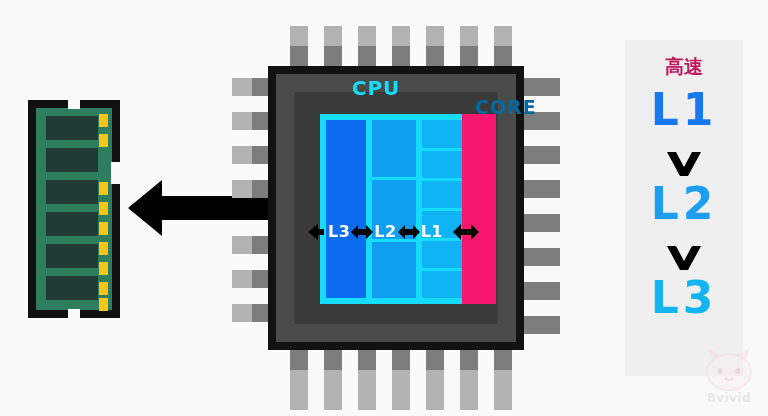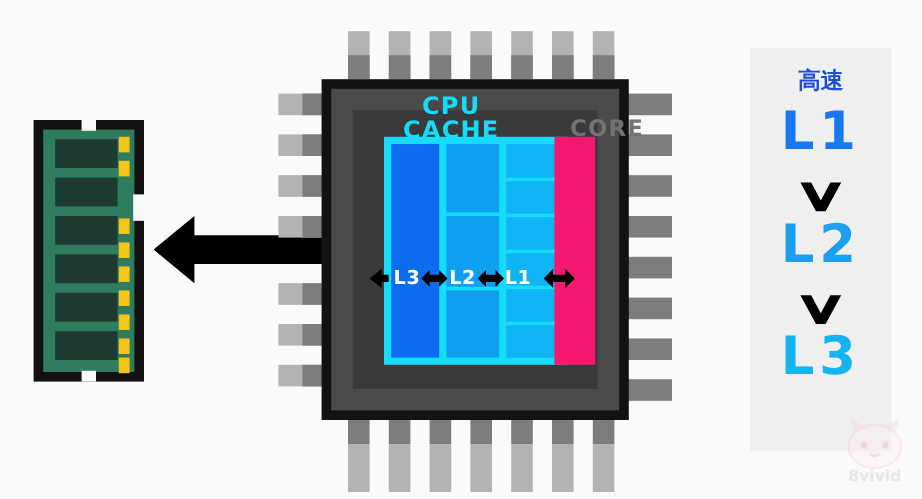--- a/index.html
+++ b/index.html
@@ -80,40 +80,40 @@
   .lbl{
     position:absolute;
     font-family:"DejaVu Sans", sans-serif;
     font-weight:bold;
     letter-spacing:1px;
     white-space:nowrap;
     line-height:1;
   }
   .lbl-cpu{left:0;top:52px;width:288px;text-align:center;color:#14dcfa;font-size:20px;}
   .lbl-cache{left:0;top:72px;width:288px;text-align:center;color:#14dcfa;font-size:20px;}
-  .lbl-core{left:243px;top:72px;width:60px;text-align:center;color:#737373;font-size:19px;}
+  .lbl-core{left:243px;top:72px;width:60px;text-align:center;color:#0369a1;font-size:19px;}
 
   .inner-row{
     position:absolute;left:76px;top:192px;width:224px;height:28px;
     display:flex;align-items:center;
   }
   .inner-lbl{
     color:#ffffff;font-weight:bold;font-size:16px;
     font-family:"DejaVu Sans", sans-serif;
     letter-spacing:0.5px;line-height:1;
   }
 
   
   .legend{
     position:absolute;left:625px;top:40px;width:118px;height:336px;
     background:#efefef;
   }
   .leg-cap{
     position:absolute;width:118px;text-align:center;
-    color:#1d4ed8;font-size:19px;font-weight:bold;
+    color:#be185d;font-size:19px;font-weight:bold;
     font-family:"DejaVu Sans", sans-serif;
   }
   .leg-top{top:14px;}
   .leg-bot{top:292px;}
   .leg-lv{
     position:absolute;width:118px;text-align:center;
     font-size:44px;font-weight:bold;line-height:1;
     font-family:"DejaVu Sans", sans-serif;
     letter-spacing:4px;
   }
@@ -237,21 +237,20 @@
           <div class="cellline" style="left:0;top:88px;width:44px"></div>
           <div class="cellline" style="left:0;top:118px;width:44px"></div>
           <div class="cellline" style="left:0;top:148px;width:44px"></div>
         </div>
       </div>
 
       <div class="corebar" style="left:168px;top:22px"></div>
     </div>
 
     <div class="lbl lbl-cpu">CPU</div>
-    <div class="lbl lbl-cache">CACHE</div>
     <div class="lbl lbl-core">CORE</div>
 
     <div class="inner-row">
       <svg width="16" height="20" viewBox="0 0 16 20">
         <path d="M0 10 L10 2 L10 7 L16 7 L16 13 L10 13 L10 18 Z" fill="#000000"></path>
       </svg>
       <span class="inner-lbl" style="margin-left:4px">L3</span>
       <svg width="22" height="20" viewBox="0 0 22 20" style="margin:0 1px">
         <path d="M0 10 L7 3 L7 7 L15 7 L15 3 L22 10 L15 17 L15 13 L7 13 L7 17 Z" fill="#000000"></path>
       </svg>

